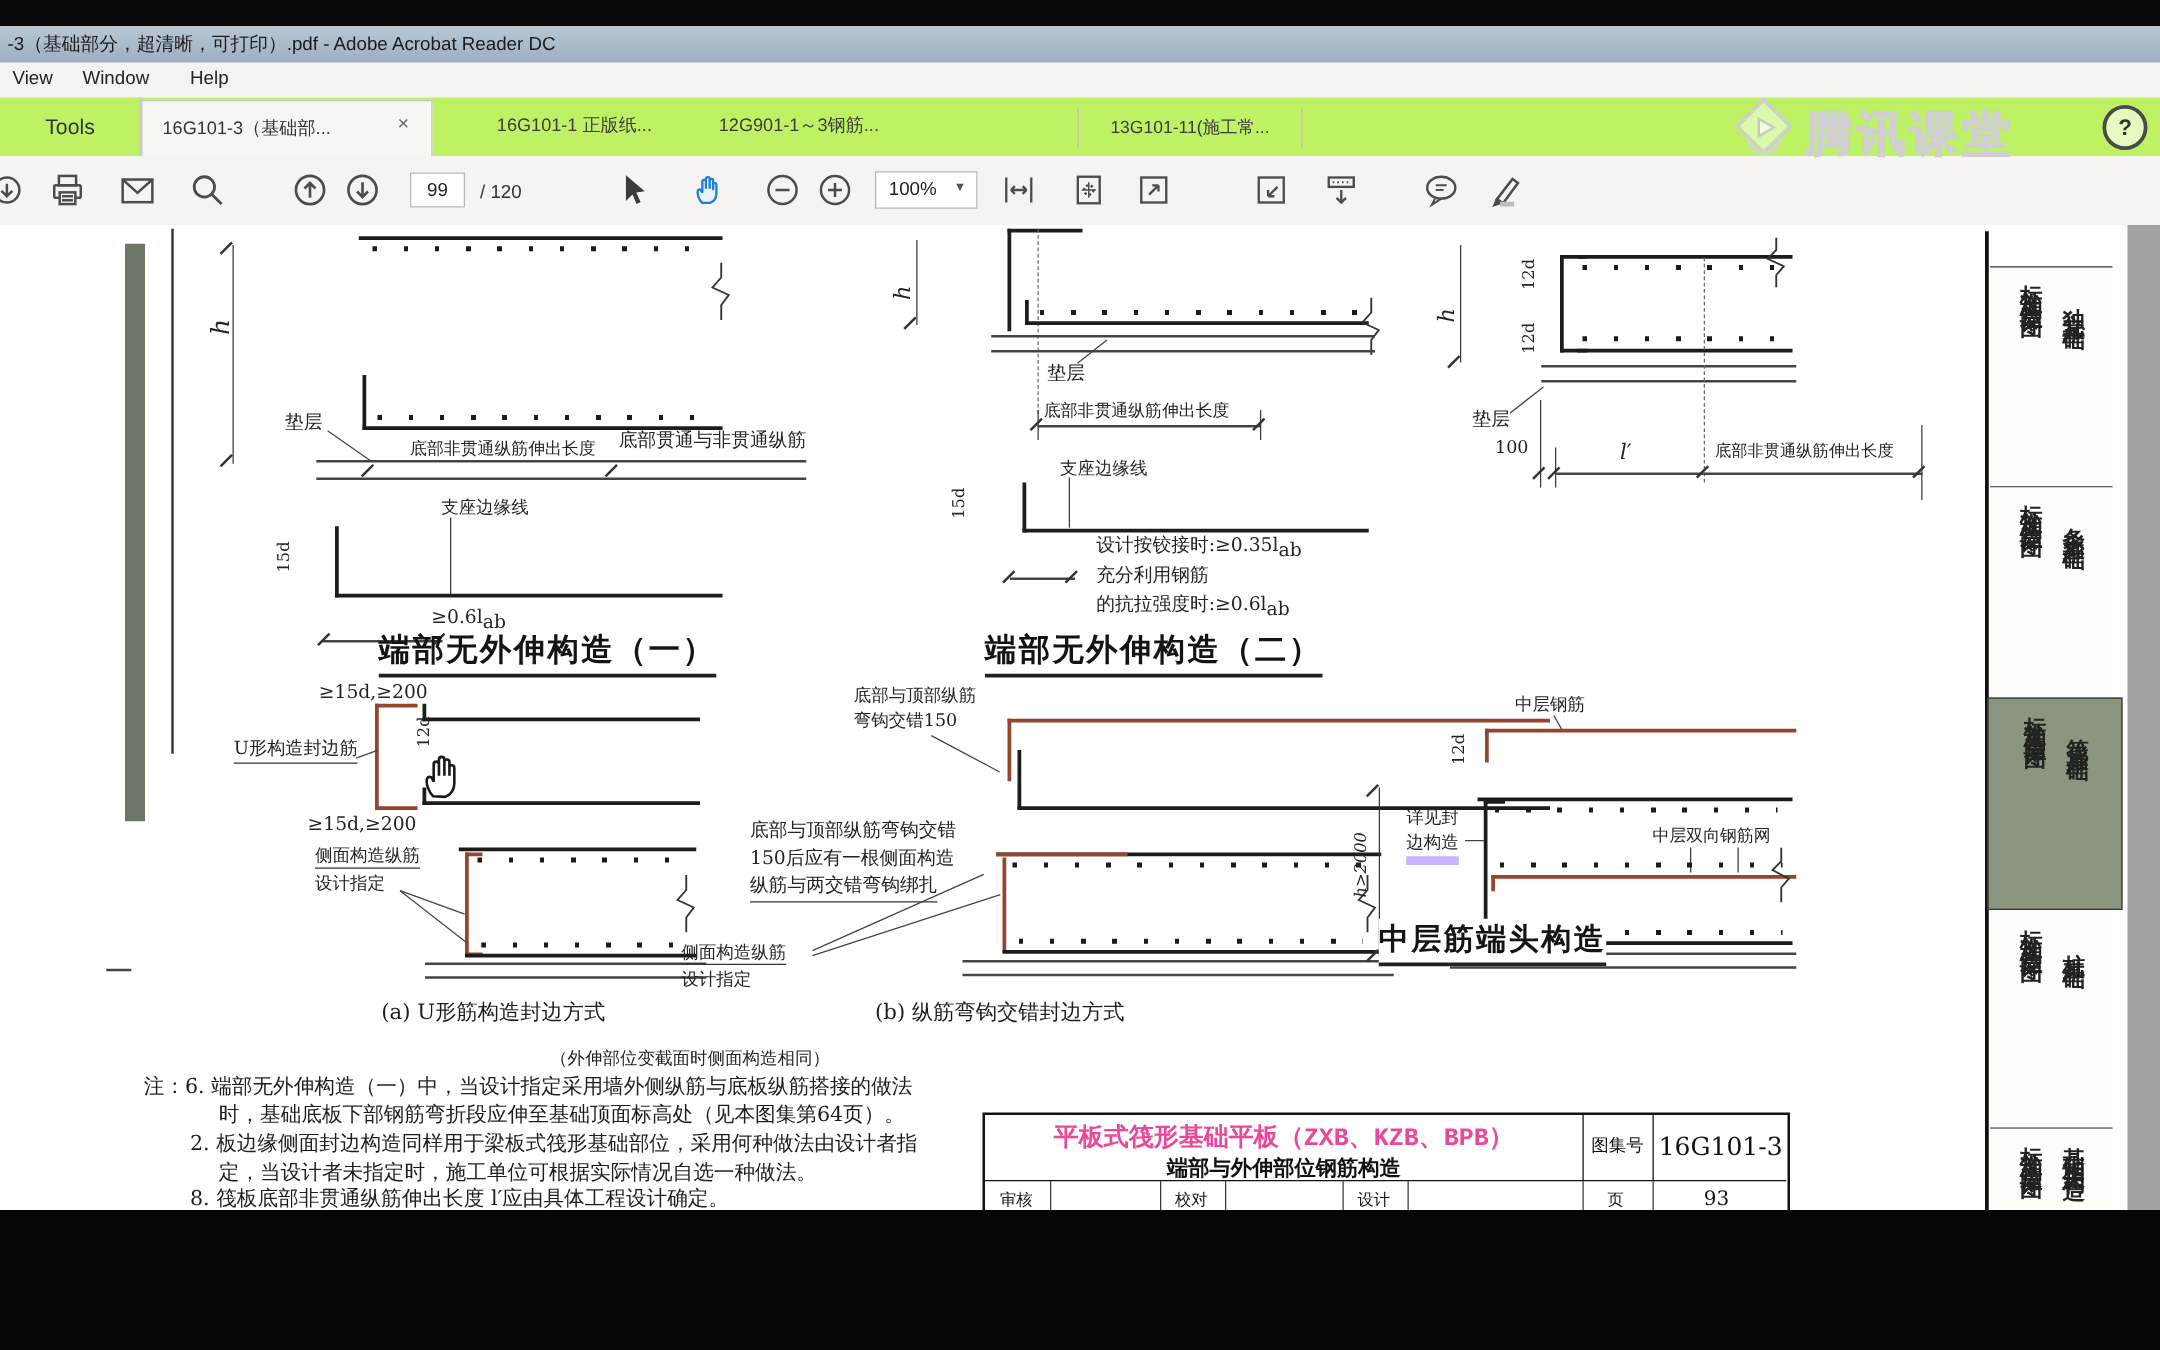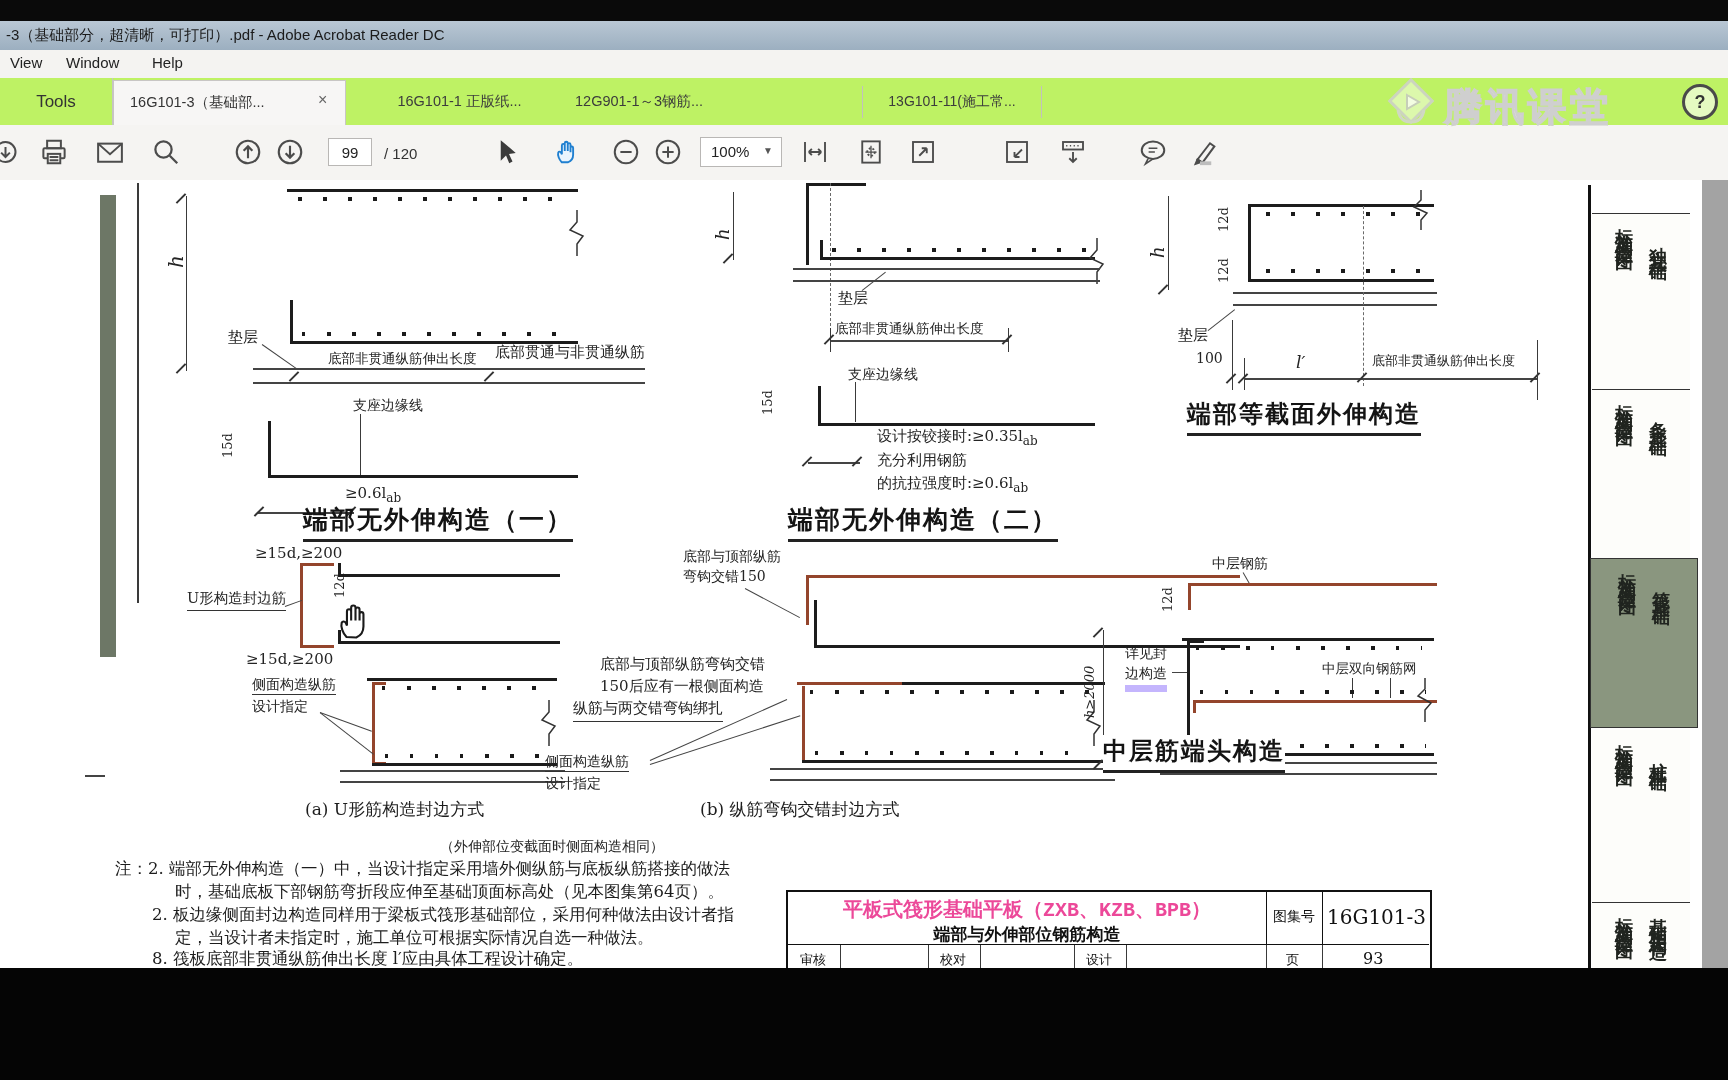--- a/index.html
+++ b/index.html
@@ -20,21 +20,21 @@
   .title-cn{position:absolute;font-family:"Liberation Sans",sans-serif;font-weight:700;color:#141414;
             border-bottom:3px solid #222;padding-bottom:3px;white-space:nowrap;letter-spacing:2px;}
   .cap{position:absolute;font-family:"DejaVu Serif",serif;color:#1d1d1d;white-space:nowrap;}
   .vtab{position:absolute;display:flex;justify-content:center;gap:10px;background:#fdfdfa;}
   .vtext{writing-mode:vertical-rl;text-orientation:upright;font-family:"DejaVu Serif",serif;
          font-weight:700;color:#20241f;letter-spacing:5px;}
   .note{position:absolute;font-family:"DejaVu Serif",serif;font-size:16.5px;color:#1d1d1d;white-space:nowrap;}
   .ticon{position:absolute;width:30px;height:30px;}
   .tb-sep{position:absolute;top:136px;width:1px;height:34px;background:#c9c7c5;}
   .tab-sep{position:absolute;top:86px;width:1px;height:32px;background:#c2c0be;}
-  sub{font-size:12px;text-align:right;}
+  sub{font-size:15px;text-align:right;}
 </style>
 </head>
 <body>
 
 <div class="screen">
 
   <div class="abs" style="left:0;top:0;width:1728px;height:21px;background:#0a0a0a;"></div>
 
   <div class="abs" style="left:0;top:21px;width:1728px;height:29px;background:linear-gradient(#b9c7d4,#9cafc0);border-bottom:1px solid #7f93a5;">
     <div class="abs" style="left:6px;top:5px;font-size:15px;color:#1b1b1b;white-space:nowrap;">-3（基础部分，超清晰，可打印）.pdf - Adobe Acrobat Reader DC</div>
@@ -258,21 +258,20 @@
       <div class="tick" style="left:1230px;top:372px;"></div>
       <div class="tick" style="left:1242px;top:372px;"></div>
       <div class="dimline" style="left:1244px;top:378px;width:119px;"></div>
       <div class="lbl" style="left:1296px;top:352px;font-size:17px;font-style:italic;">l′</div>
       <div class="dashv" style="left:1363px;top:206px;height:180px;"></div>
       <div class="dimline" style="left:1363px;top:378px;width:175px;"></div>
       <div class="tick" style="left:1361px;top:371px;"></div>
       <div class="tick" style="left:1534px;top:371px;"></div>
       <div class="vline" style="left:1537px;top:340px;width:1px;height:60px;"></div>
       <div class="lbl" style="left:1372px;top:352px;font-size:13px;">底部非贯通纵筋伸出长度</div>
-      <div class="title-cn" style="left:1187px;top:398px;font-size:24px;">端部等截面外伸构造</div>
     </div>
 
     <div class="layer">
       <div class="lbl" style="left:255px;top:544px;font-size:15px;">≥15d,≥200</div>
       <div class="bar-red" style="left:300px;top:563px;width:3px;height:85px;"></div>
       <div class="bar-red" style="left:300px;top:563px;width:34px;height:3px;"></div>
       <div class="bar-red" style="left:300px;top:645px;width:34px;height:3px;"></div>
       <div class="lbl rot" style="left:332px;top:598px;font-size:13px;">12d</div>
       <div class="bar" style="left:338px;top:563px;width:3px;height:14px;"></div>
       <div class="bar" style="left:338px;top:574px;width:222px;height:2.5px;"></div>
@@ -306,21 +305,21 @@
     <div class="layer">
       <div class="lbl" style="left:683px;top:548px;font-size:14px;">底部与顶部纵筋</div>
       <div class="lbl" style="left:683px;top:568px;font-size:14px;">弯钩交错150</div>
       <div class="leader" style="left:745px;top:588px;width:62px;transform:rotate(28deg);"></div>
       <div class="bar-red" style="left:806px;top:575px;width:434px;height:3px;"></div>
       <div class="bar-red" style="left:806px;top:575px;width:3px;height:50px;"></div>
       <div class="bar" style="left:814px;top:600px;width:3px;height:48px;"></div>
       <div class="bar" style="left:814px;top:645px;width:426px;height:3px;"></div>
       <div class="lbl" style="left:600px;top:655px;font-size:15px;">底部与顶部纵筋弯钩交错</div>
       <div class="lbl" style="left:600px;top:677px;font-size:15px;">150后应有一根侧面构造</div>
-      <div class="lbl" style="left:573px;top:699px;font-size:15px;border-bottom:1.5px solid #333;padding-bottom:3px;">纵筋与两交错弯钩绑扎</div>
+      <div class="lbl" style="left:600px;top:699px;font-size:15px;border-bottom:1.5px solid #333;padding-bottom:3px;">纵筋与两交错弯钩绑扎</div>
       <div class="bar" style="left:797px;top:682px;width:308px;height:2.5px;"></div>
       <div class="bar-red" style="left:797px;top:682px;width:105px;height:3px;"></div>
       <div class="dots" style="left:810px;top:690px;width:280px;"></div>
       <div class="bar-red" style="left:802px;top:686px;width:3px;height:76px;"></div>
       <div class="bar" style="left:802px;top:760px;width:303px;height:2.5px;"></div>
       <div class="dots" style="left:815px;top:751px;width:275px;"></div>
       <svg class="abs" style="left:1085px;top:700px;" width="18" height="46" viewBox="0 0 18 46">
           <path d="M9 0 9 12 2 20 15 26 9 34 9 46" fill="none" stroke="#333" stroke-width="1.5"></path>
         </svg>
       <div class="dimline" style="left:770px;top:768px;width:345px;"></div>
@@ -364,21 +363,21 @@
       <div class="dimline" style="left:1160px;top:762px;width:277px;"></div>
       <div class="dimline" style="left:1160px;top:773px;width:277px;"></div>
       <div class="title-cn" style="left:1103px;top:735px;font-size:24px;background:#fff;">中层筋端头构造</div>
     </div>
 
     <div class="layer">
       <div class="lbl" style="left:440px;top:838px;font-size:14px;">（外伸部位变截面时侧面构造相同）</div>
     </div>
 
     <div class="layer">
-      <div class="note" style="left:115px;top:858px;">注：2. 端部无外伸构造（一）中，当设计指定采用墙外侧纵筋与底板纵筋搭接的做法</div>
+      <div class="note" style="left:115px;top:858px;">注：6. 端部无外伸构造（一）中，当设计指定采用墙外侧纵筋与底板纵筋搭接的做法</div>
       <div class="note" style="left:175px;top:881px;">时，基础底板下部钢筋弯折段应伸至基础顶面标高处（见本图集第64页）。</div>
       <div class="note" style="left:152px;top:904px;">2. 板边缘侧面封边构造同样用于梁板式筏形基础部位，采用何种做法由设计者指</div>
       <div class="note" style="left:175px;top:927px;">定，当设计者未指定时，施工单位可根据实际情况自选一种做法。</div>
       <div class="note" style="left:152px;top:948px;">8. 筏板底部非贯通纵筋伸出长度 l′应由具体工程设计确定。</div>
       <div class="note" style="left:152px;top:967px;">4. 筏板中层钢筋的连接要求与受力钢筋相同。</div>
     </div>
 
     <div class="abs" style="left:786px;top:890px;width:646px;height:90px;border:2.5px solid #111;background:#fff;box-sizing:border-box;">
       <div class="abs" style="left:0;top:0;width:478px;height:52px;border-right:1.5px solid #111;text-align:center;">
         <div style="margin-top:4px;font-size:20px;font-weight:700;font-family:Liberation Mono, monospace;color:#ec4899;">平板式筏形基础平板（ZXB、KZB、BPB）</div>

